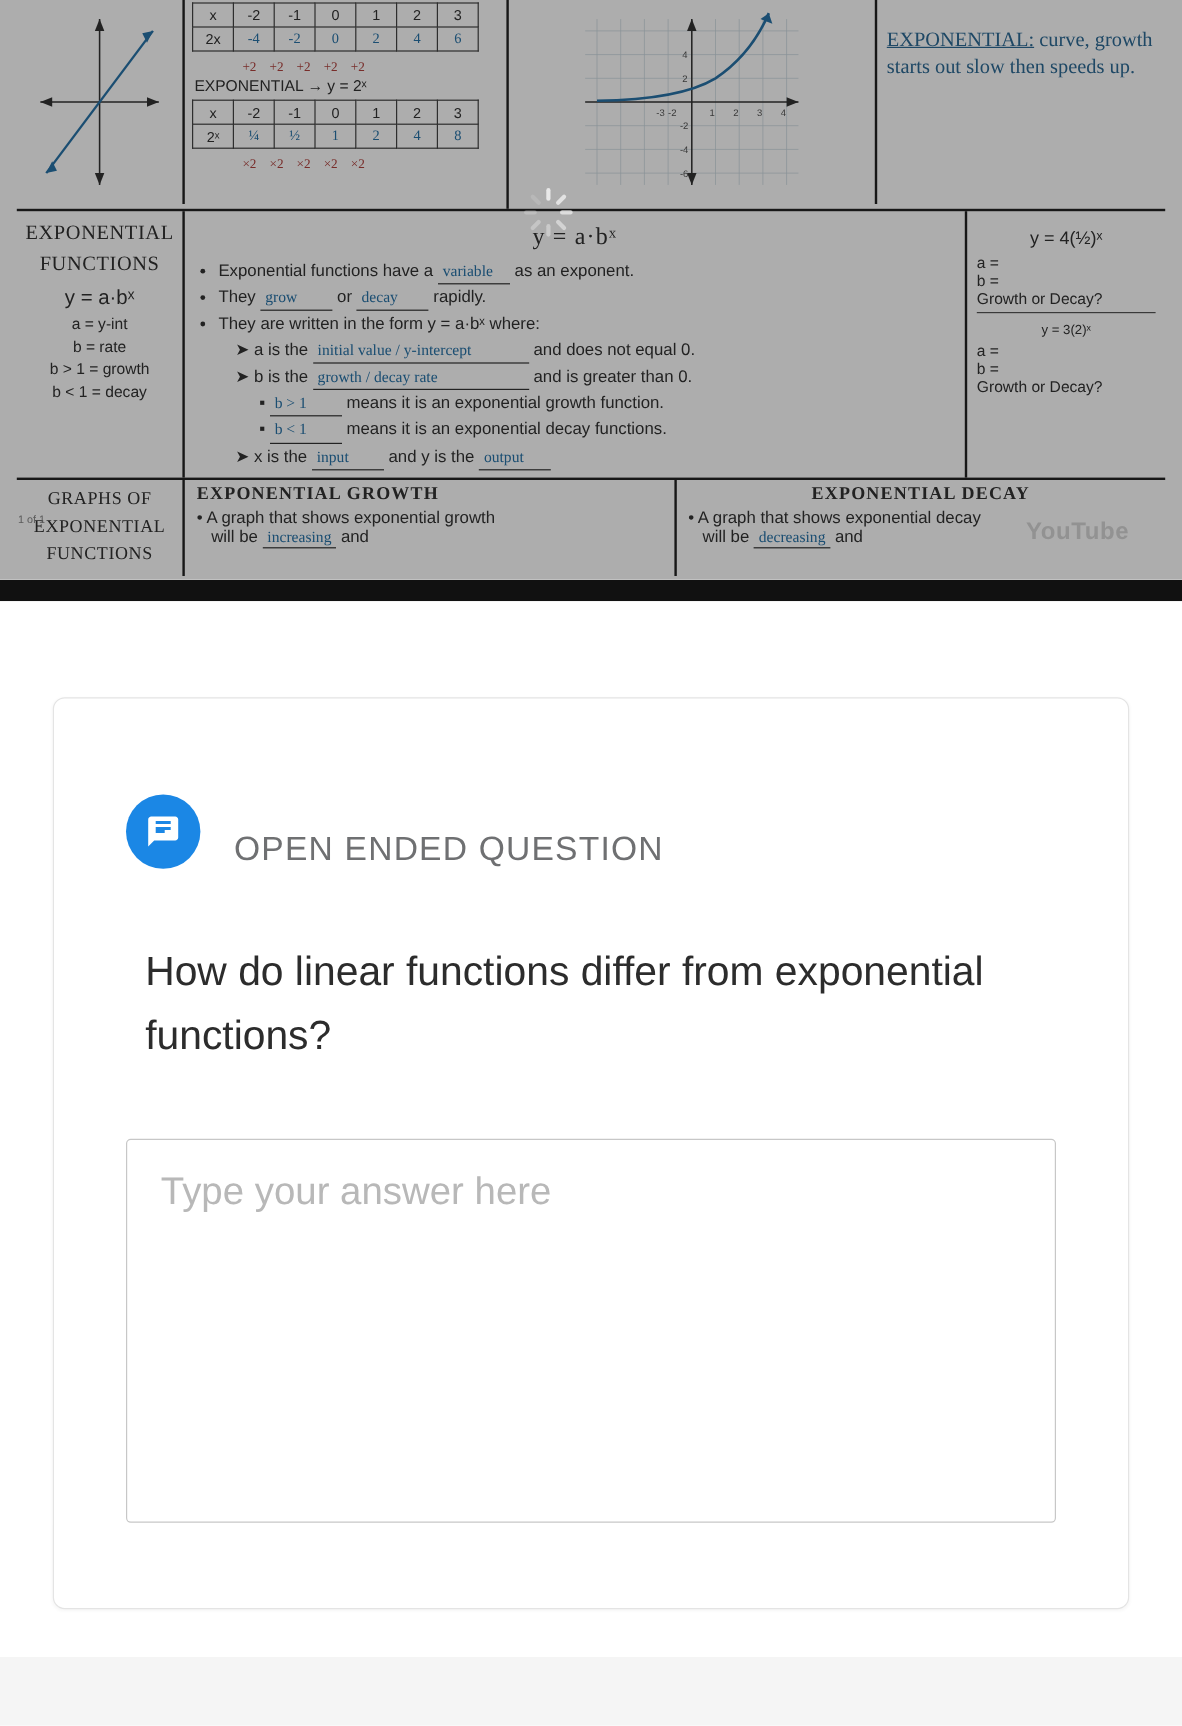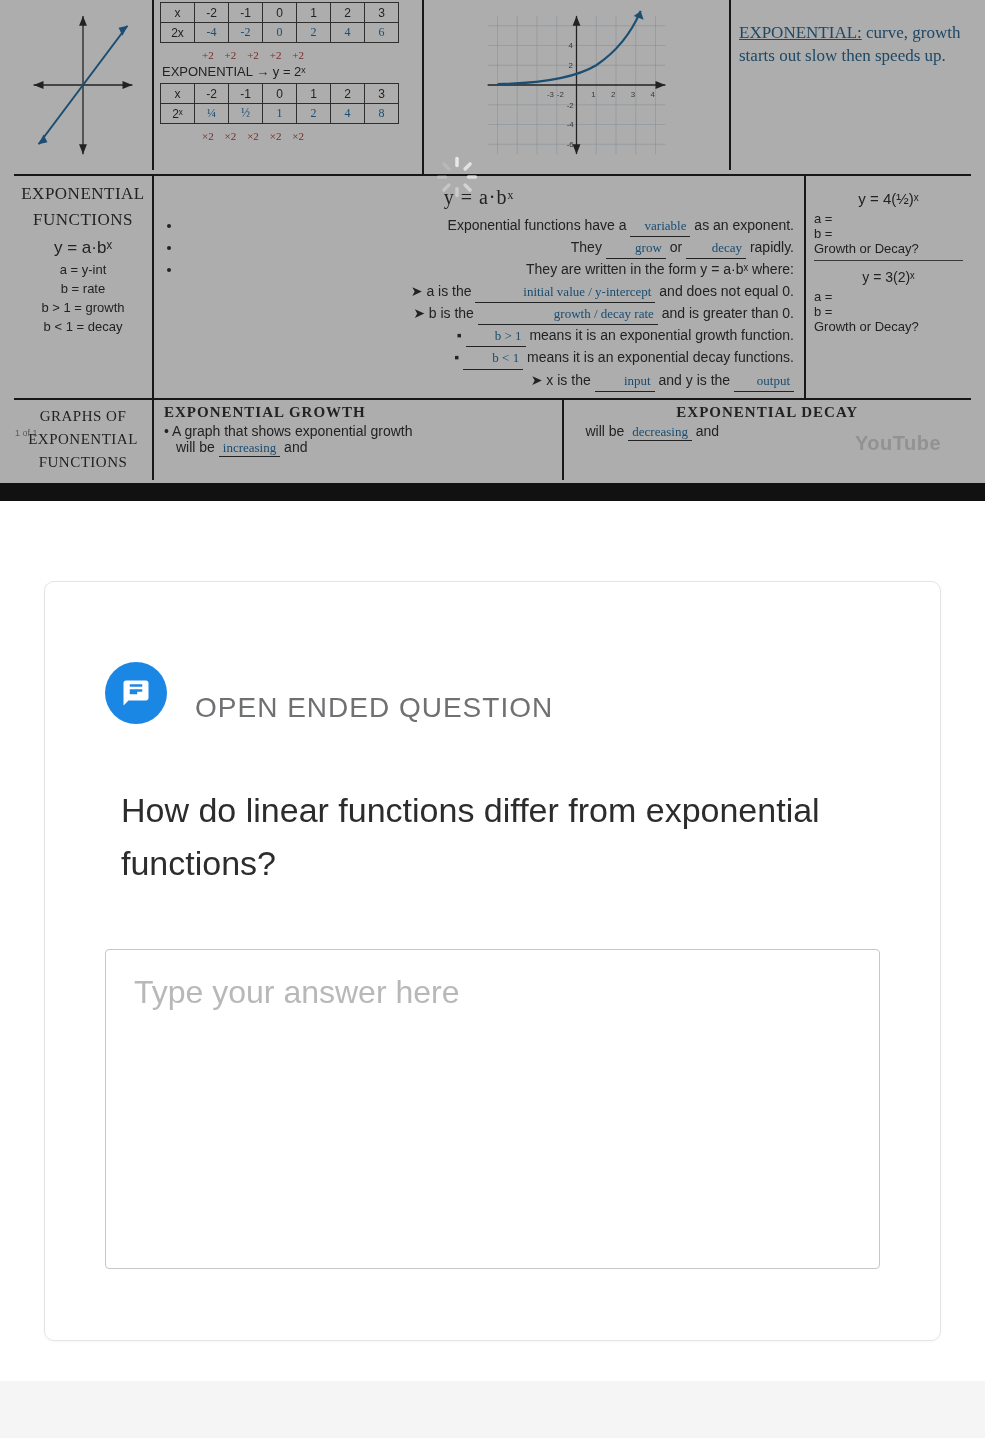--- a/index.html
+++ b/index.html
@@ -121,21 +121,21 @@
       border-right: 2px solid #222;
     }
     .col-mid h4 {
       text-align: center;
       font-family: Georgia, serif;
       font-weight: normal;
       font-size: 20px;
       letter-spacing: 1px;
       margin-bottom: 2px;
     }
-    .col-mid ul { list-style: disc; margin-left: 18px; text-align: right; }
+    .col-mid ul { list-style: disc; margin-left: 18px; }
     .col-mid ul ul { list-style: none; margin-left: 14px; }
     .fillin {
       display: inline-block;
       border-bottom: 1px solid #333;
       min-width: 60px;
       color: #2873a8;
       font-family: 'Comic Sans MS', cursive;
       font-size: 13px;
       padding: 0 4px;
     }
@@ -384,54 +384,55 @@
           </li>
           <li>
             <span>They </span><span class="fillin">grow</span><span> or </span><span class="fillin">decay</span><span> rapidly.</span>
           </li>
           <li>
             <span>They are written in the form y = a·bˣ where:</span>
             <ul>
               <li>➤ <span>a is the </span><span class="fillin" style="min-width:180px">initial value / y-intercept</span><span> and does not equal 0.</span></li>
               <li>➤ <span>b is the </span><span class="fillin" style="min-width:180px">growth / decay  rate</span><span> and is greater than 0.</span>
                 <div style="margin-left:20px">▪ <span class="fillin">b &gt; 1</span><span> means it is an exponential growth function.</span></div>
-                <div style="margin-left:4px">▪ <span class="fillin">b &lt; 1</span><span> means it is an exponential decay functions.</span></div>
+                <div style="margin-left:20px">▪ <span class="fillin">b &lt; 1</span><span> means it is an exponential decay functions.</span></div>
               </li>
               <li>➤ <span>x is the </span><span class="fillin">input</span><span> and y is the </span><span class="fillin">output</span></li>
             </ul>
           </li>
         </ul>
       </div>
       <div class="col-right">
         <div class="eq" style="text-align:center;font-size:15px">y = 4(½)ˣ</div>
         <div>a =</div>
         <div>b =</div>
         <div>Growth or Decay?</div>
         <hr>
-        <div class="eq" style="text-align:center;font-size:14px">y = 3(2)ˣ</div>
+        <div class="eq" style="text-align:center;font-size:11px">y = 3(2)ˣ</div>
         <div>a =</div>
         <div>b =</div>
         <div>Growth or Decay?</div>
       </div>
     </div>
 
     <div class="ws-row" style="height:80px; border-bottom:none;">
       <div class="col-left" style="position:relative">
         <div class="hdr" style="font-size:15px">GRAPHS OF</div>
         <div style="position:absolute;left:1px;top:28px;font-size:9px;color:#888">1 of 1</div>
         <div class="hdr" style="font-size:15px">EXPONENTIAL</div>
         <div class="hdr" style="font-size:15px">FUNCTIONS</div>
       </div>
       <div class="col-growth">
         <h5 style="text-align:left">EXPONENTIAL GROWTH</h5>
         <div>• <span>A graph that shows exponential growth</span></div>
         <div style="margin-left:12px"><span>will be </span><span class="fillin">increasing</span><span> and</span></div>
       </div>
       <div class="col-decay">
         <h5 style="text-align:center">EXPONENTIAL DECAY</h5>
+        <div>• <span>A graph that shows exponential decay</span></div>
         <div style="margin-left:12px"><span>will be </span><span class="fillin">decreasing</span><span> and</span></div>
       </div>
     </div>
 
     <div class="watermark">YouTube</div>
   </div>
 
   <div class="dim-overlay"></div>
   <div class="spinner">
     <svg viewBox="0 0 50 50">

